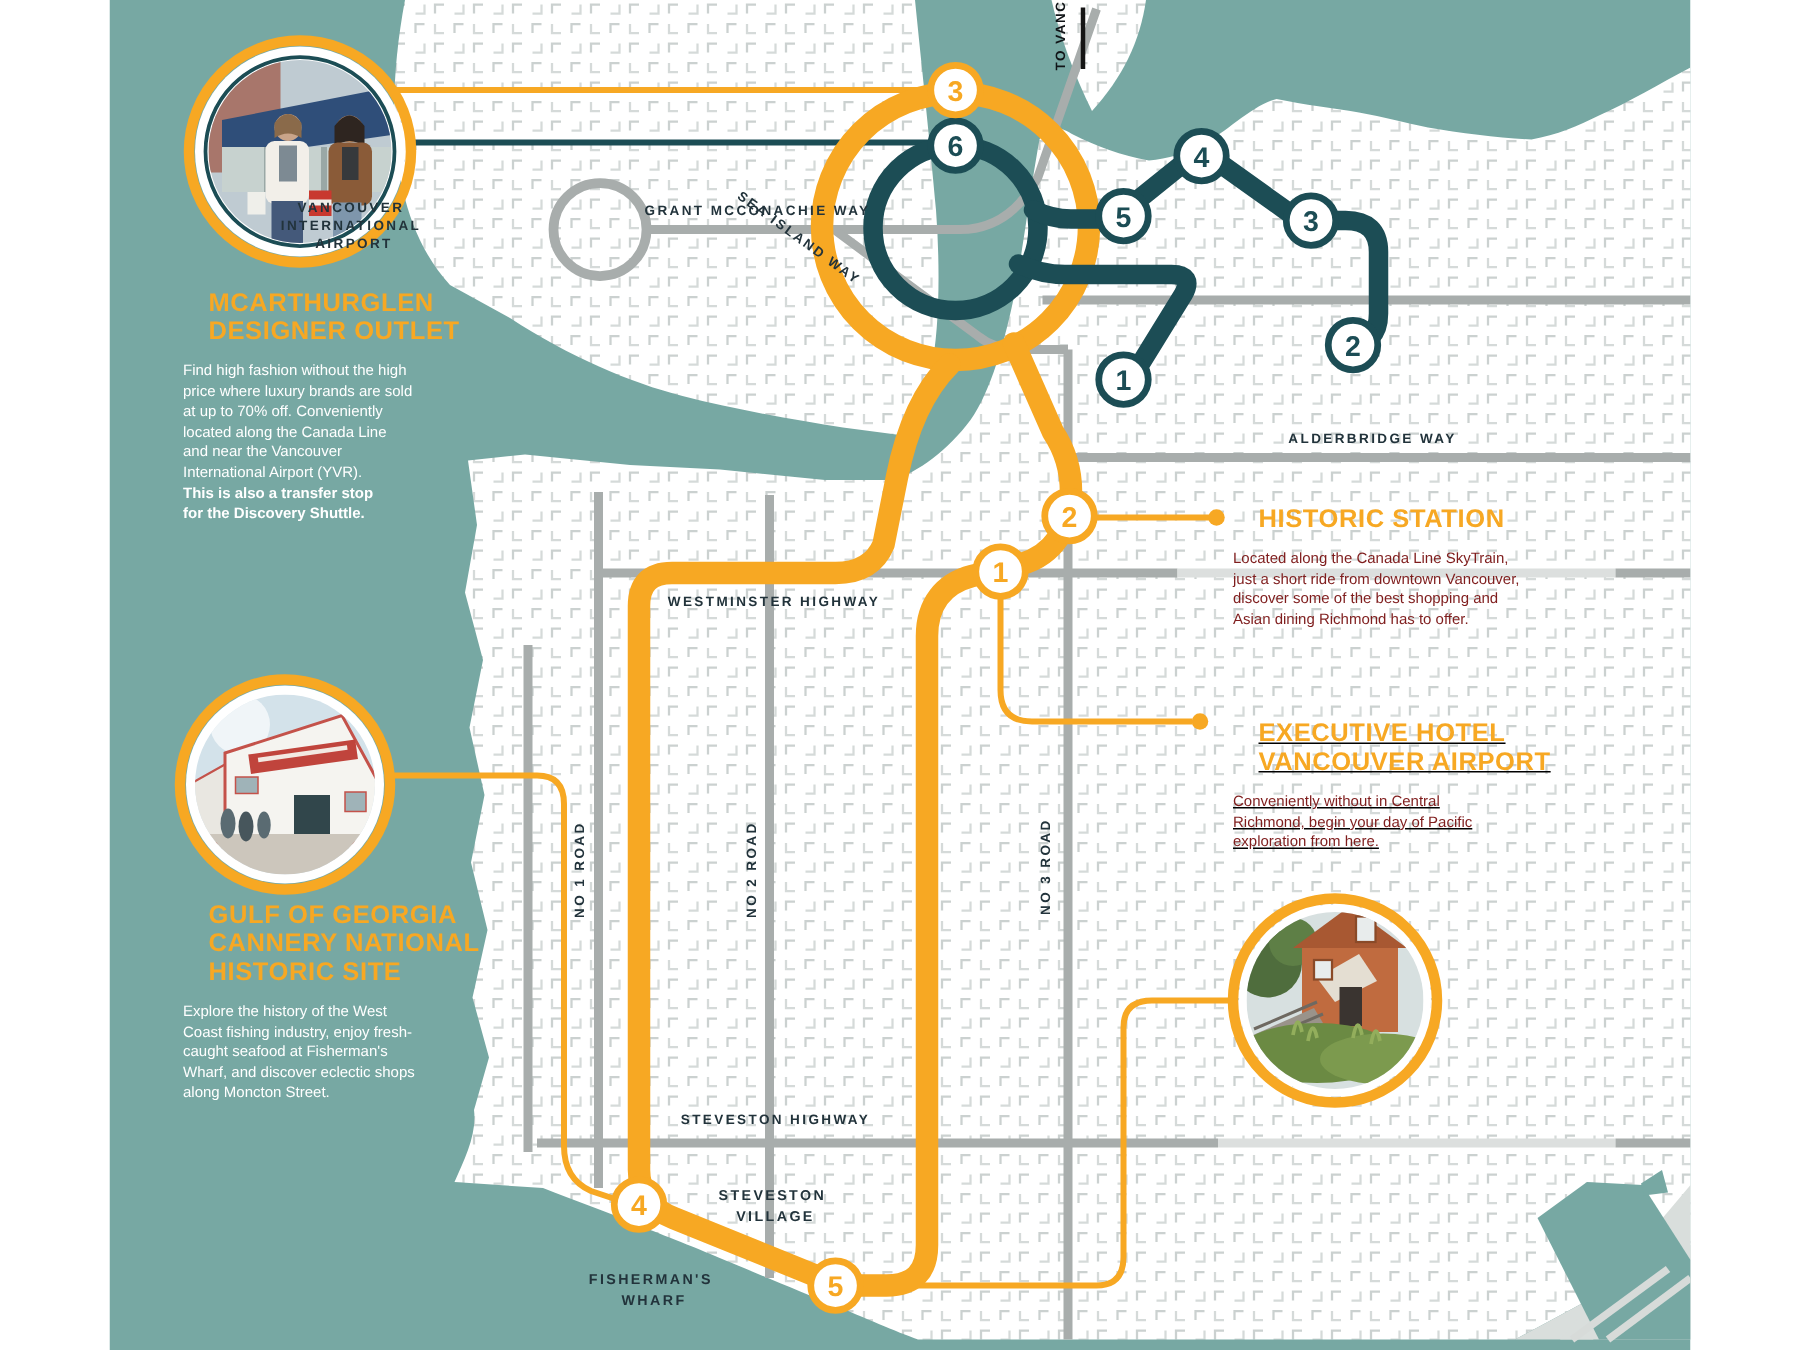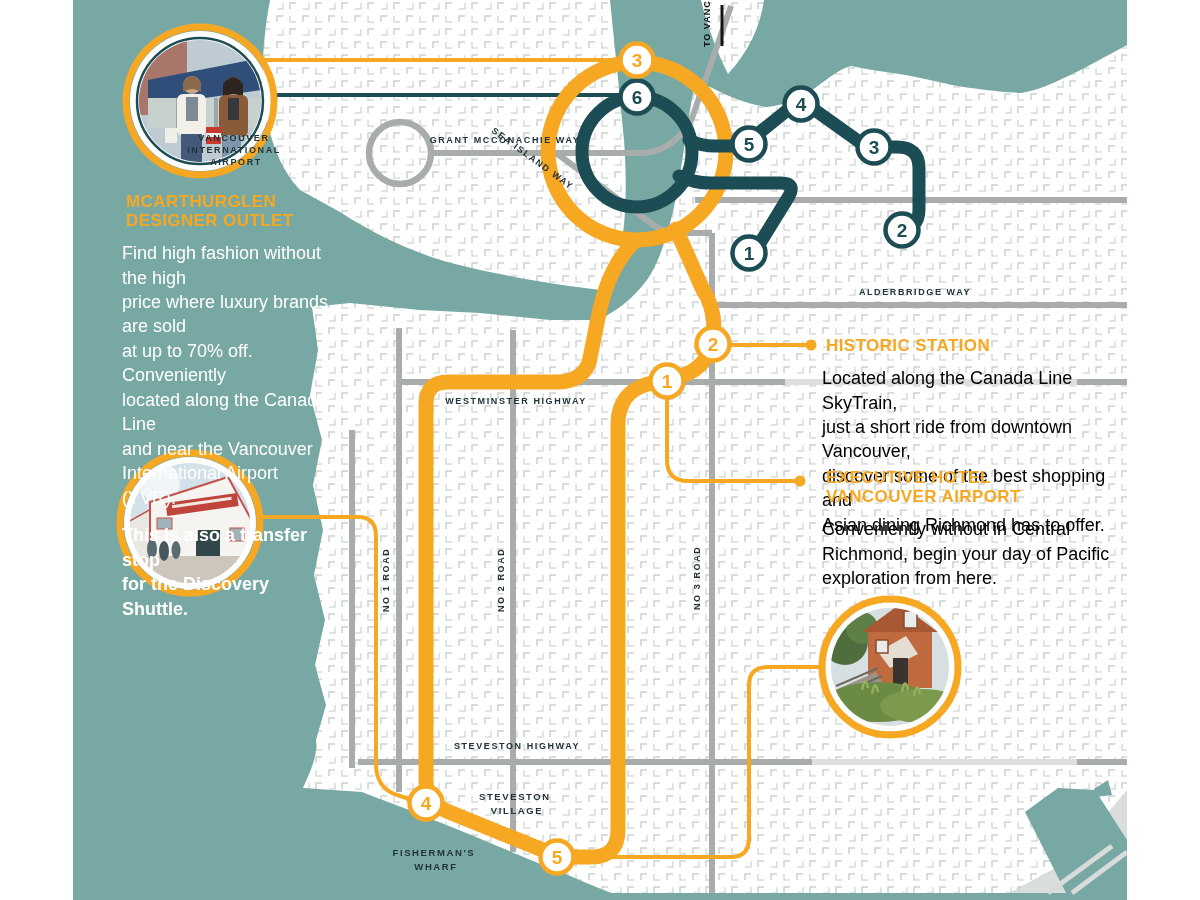--- a/index.html
+++ b/index.html
@@ -7,26 +7,26 @@
          font-family:"Liberation Sans",sans-serif;}
   .stage svg{position:absolute;left:0;top:0;}
   .rlabel{font-family:"Liberation Sans",sans-serif;font-size:9px;font-weight:bold;
           letter-spacing:1.6px;fill:#22333B;}
   .rlabel-big{font-size:9.5px;}
   .tovanc{font-size:9px;font-weight:bold;letter-spacing:1px;fill:#101417;}
   .stopnum{font-family:"Liberation Sans",sans-serif;font-size:19px;font-weight:bold;
            text-anchor:middle;}
   .stopnum.y{fill:#F7A823;} .stopnum.t{fill:#1C4D55;}
   .callout{position:absolute;}
-  .callout h3{margin:0 0 11px 4px;color:#F7A823;font-size:17px;line-height:1.12;
+  .callout h3{margin:0 0 11px 17px;color:#F7A823;font-size:17px;line-height:1.12;
               font-weight:bold;letter-spacing:.4px;white-space:pre-line;}
-  .callout p{margin:0;font-size:18px;line-height:1.36;white-space:pre-line;}
+  .callout p{margin:0;font-size:10px;line-height:1.36;white-space:pre-line;}
   .on-teal p{color:#FFFFFF;}
-  .on-teal p.note{font-weight:bold;margin-top:13px;}
-  .on-white p{color:#000000;}
+  .on-teal p.note{font-weight:bold;}
+  .on-white p{color:#7f1d1d;}
 </style>
 </head>
 <body>
 
 <div class="stage">
 <svg width="1200" height="900" viewBox="0 0 1200 900">
   <defs>
     <pattern id="dots" width="26" height="26" patternUnits="userSpaceOnUse">
       <rect width="26" height="26" fill="#ffffff"></rect>
       <g stroke="#CBD1D0" stroke-width="1.5" fill="none">
@@ -277,30 +277,40 @@
     <p>Find high fashion without the high
 price where luxury brands are sold
 at up to 70% off. Conveniently
 located along the Canada Line
 and near the Vancouver
 International Airport (YVR).</p>
     <p class="note">This is also a transfer stop
 for the Discovery Shuttle.</p>
   </div>
 
+  <div class="callout on-teal" style="left:122px;top:600px;width:220px;">
+    <h3>GULF OF GEORGIA
+CANNERY NATIONAL
+HISTORIC SITE</h3>
+    <p>Explore the history of the West
+Coast fishing industry, enjoy fresh-
+caught seafood at Fisherman's
+Wharf, and discover eclectic shops
+along Moncton Street.</p>
+  </div>
 
   <div class="callout on-white" style="left:822px;top:336px;width:290px;">
     <h3>HISTORIC STATION</h3>
     <p>Located along the Canada Line SkyTrain,
 just a short ride from downtown Vancouver,
 discover some of the best shopping and
 Asian dining Richmond has to offer.</p>
   </div>
 
-  <div class="callout on-white" style="left:822px;top:468px;width:290px;">
+  <div class="callout on-white" style="left:822px;top:479px;width:290px;text-decoration:underline;">
     <h3>EXECUTIVE HOTEL
 VANCOUVER AIRPORT</h3>
     <p>Conveniently without in Central
 Richmond, begin your day of Pacific
 exploration from here.</p>
   </div>
 
   <div class="callout on-white" style="left:823px;top:750px;width:300px;">
   </div>
 </div>

